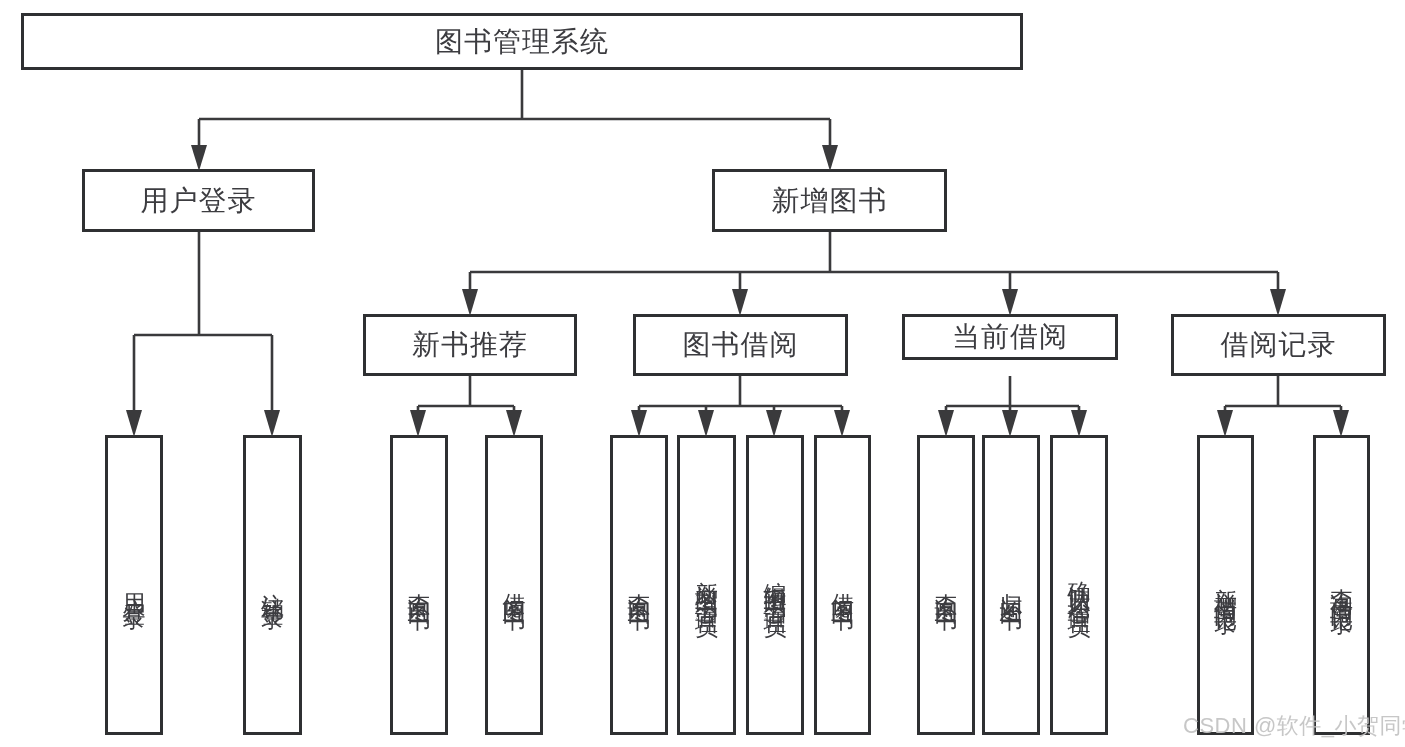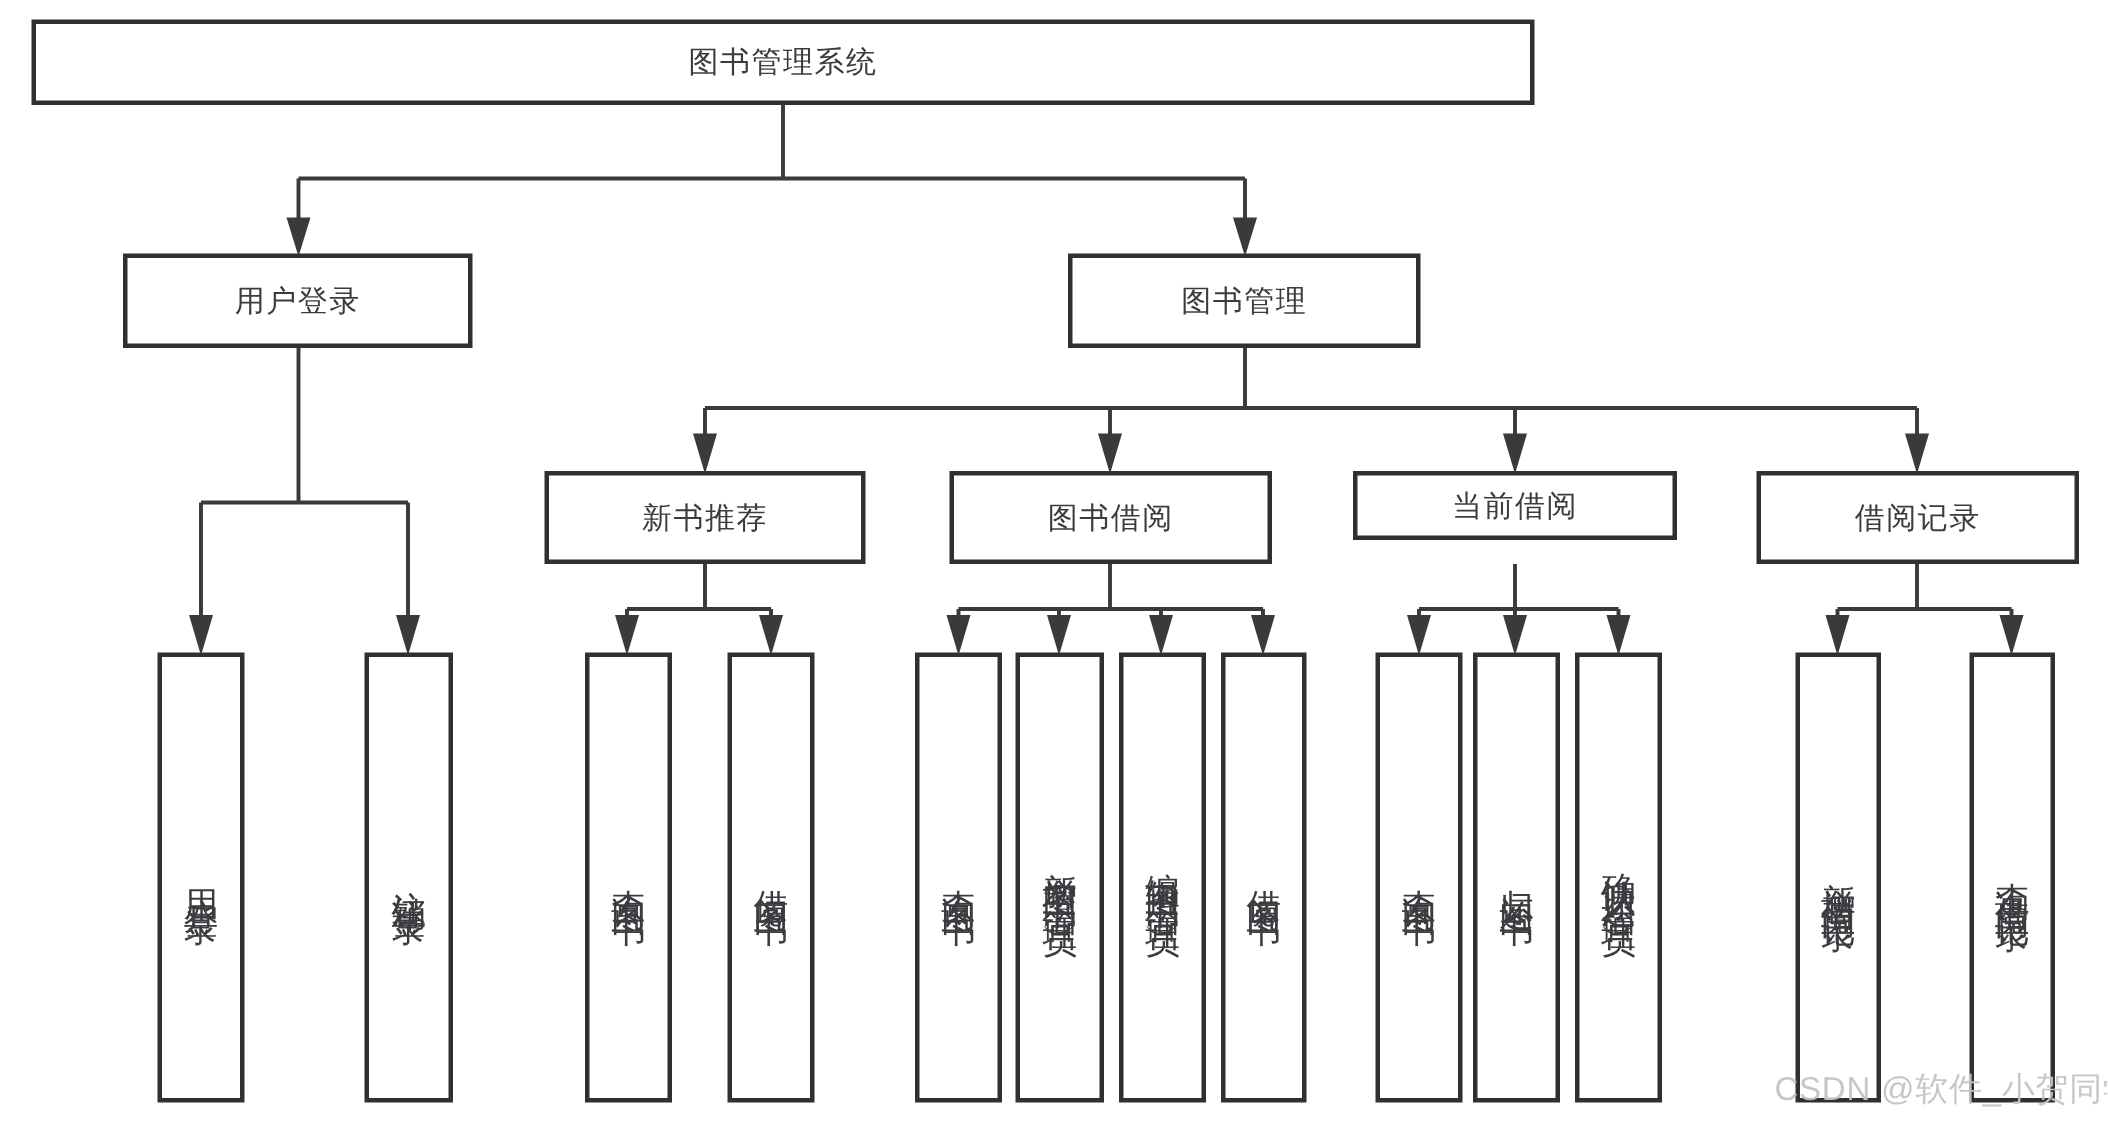--- a/index.html
+++ b/index.html
@@ -32,21 +32,21 @@
     box-sizing: border-box;
     background: #ffffff;
     border: 3px solid #2f3032;
     display: flex;
     align-items: center;
     justify-content: center;
     color: #3c3c40;
     z-index: 1;
   }
   .box.h .label {
-    font-size: 20px;
+    font-size: 28px;
     letter-spacing: 1px;
     white-space: nowrap;
   }
   .box.v .label {
     writing-mode: vertical-rl;
     text-orientation: mixed;
     font-size: 23px;
     letter-spacing: 5px;
     line-height: 1;
   }
@@ -132,21 +132,21 @@
   </svg>
 
   <div class="box h n-root">
     <span class="label">图书管理系统</span>
   </div>
 
   <div class="box h n-login">
     <span class="label">用户登录</span>
   </div>
   <div class="box h n-mgmt">
-    <span class="label">图书管理</span>
+    <span class="label">新增图书</span>
   </div>
 
   <div class="box h n-nbr">
     <span class="label">新书推荐</span>
   </div>
   <div class="box h n-bb">
     <span class="label">图书借阅</span>
   </div>
   <div class="box h n-cb">
     <span class="label">当前借阅</span>

